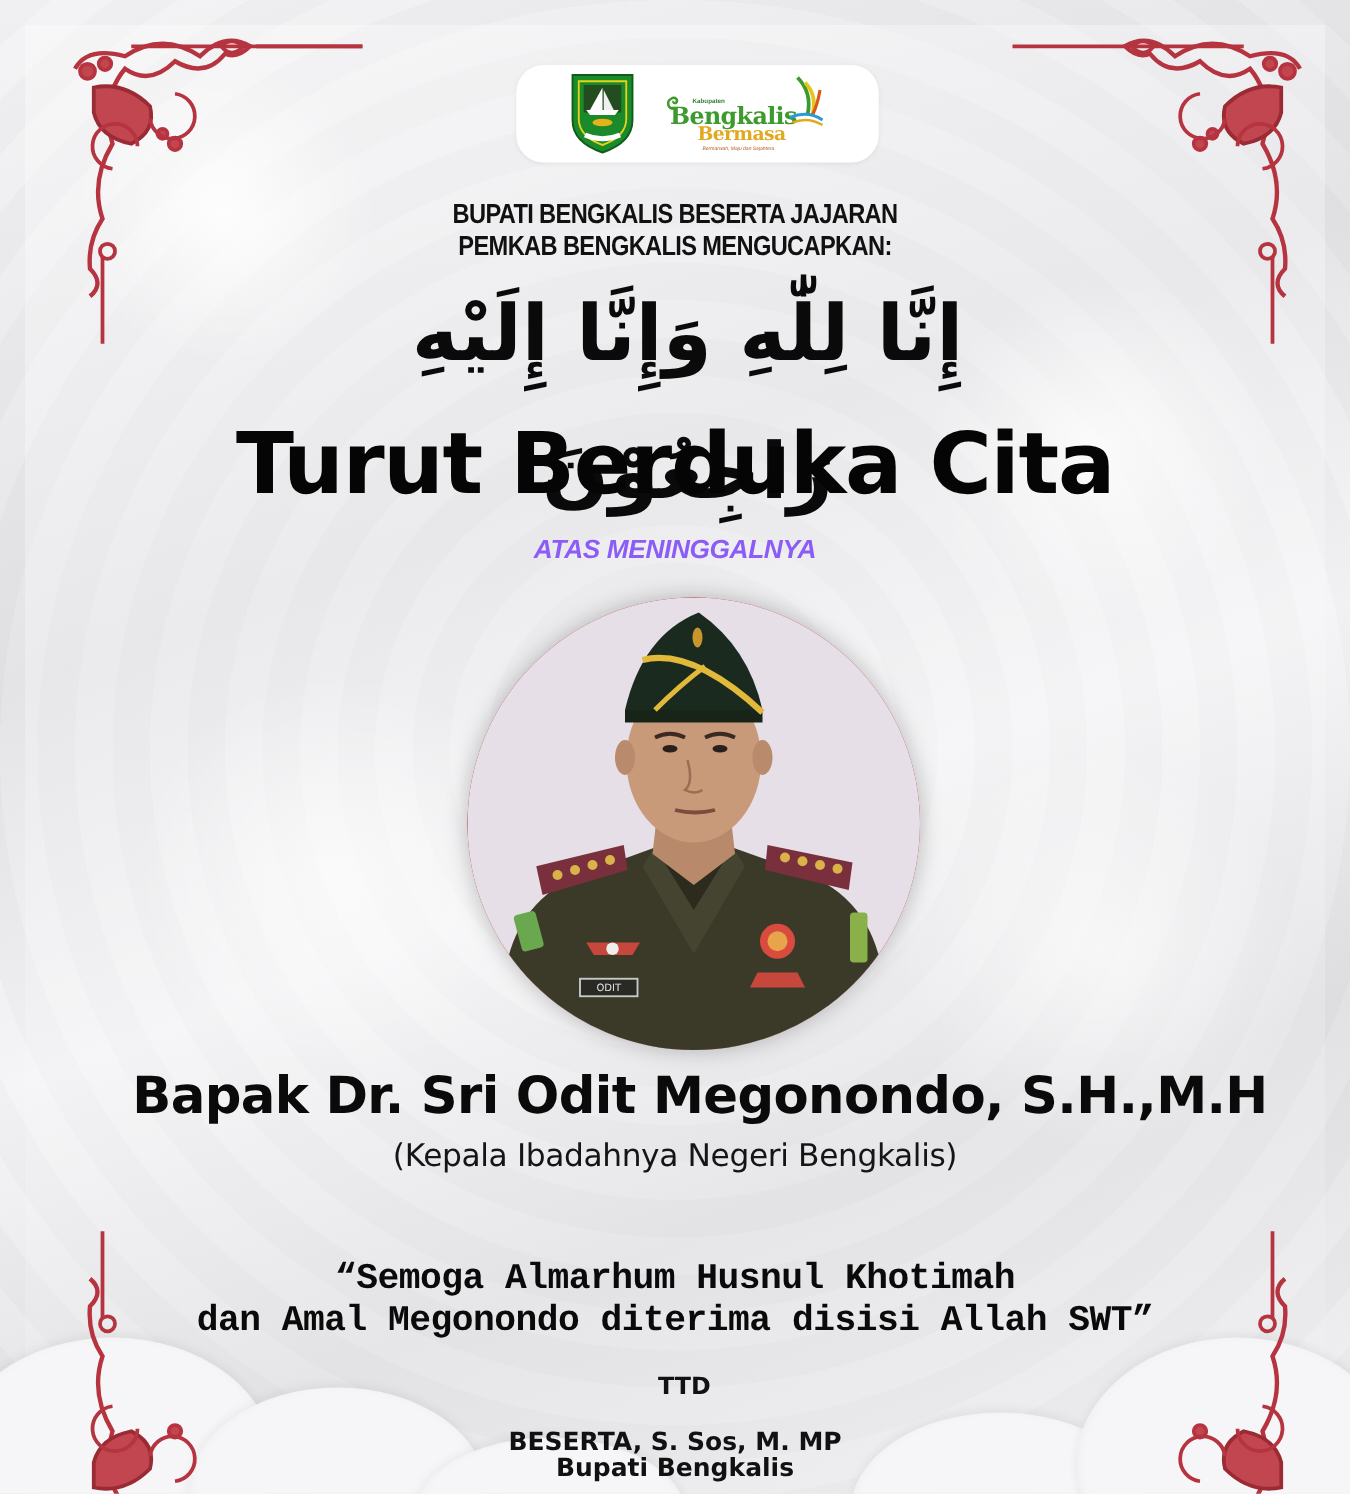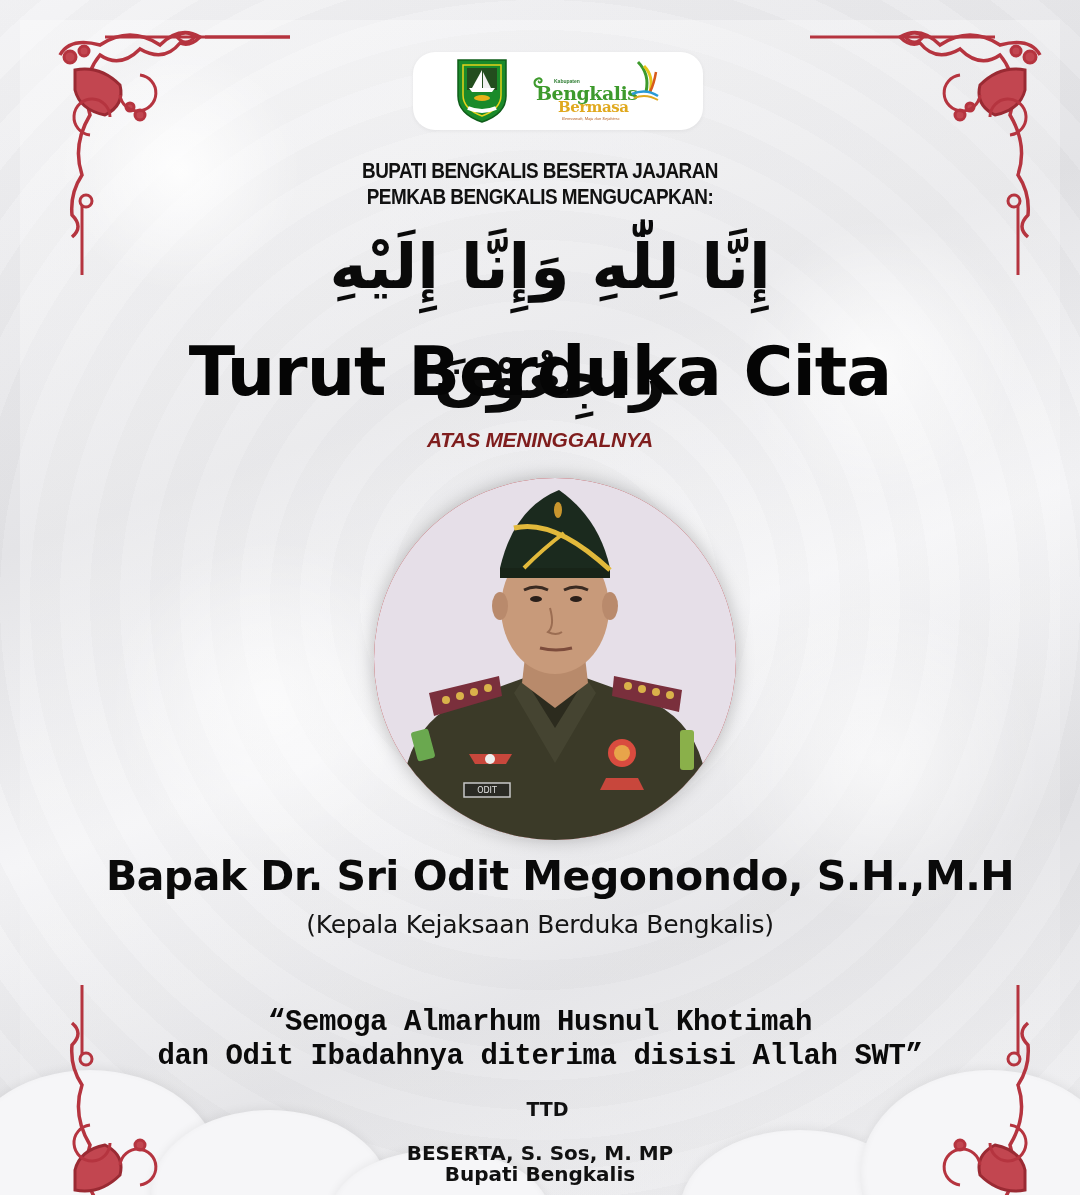--- a/index.html
+++ b/index.html
@@ -65,21 +65,21 @@
       transform: scaleX(1.02);
     }
     .title {
       position: absolute; left: 0; right: 0; top: 330px; text-align: center;
       font-family: "DejaVu Sans", sans-serif; font-weight: bold;
       font-size: 68px; letter-spacing: -1px; color: #050505; line-height: 84px;
     }
     .sub {
       position: absolute; left: 0; right: 0; top: 428px; text-align: center;
       font-family: "Liberation Sans", sans-serif; font-weight: bold; font-style: italic;
-      font-size: 21px; color: #7f1d1d; letter-spacing: -0.3px;
+      font-size: 21px; color: #8b5cf6; letter-spacing: -0.3px;
     }
     .photo-wrap {
       position: absolute; left: 374px; top: 478px; width: 362px; height: 362px;
       border-radius: 50%; overflow: hidden;
       box-shadow: 0 0 18px rgba(0,0,0,0.25);
       background: #b91c1c;
     }
     .photo-wrap svg { width: 100%; height: 100%; display: block; }
 
     .name {
@@ -261,20 +261,20 @@
 
     <path d="M126 90 Q140 30 185 12 Q225 40 236 90 Z" fill="#1b2a1e"></path>
     <path d="M126 90 L236 90 L236 100 L126 100 Z" fill="#182418"></path>
     <path d="M140 50 Q180 40 236 92" stroke="#e2b93b" stroke-width="5" fill="none"></path>
     <path d="M190 55 Q170 70 150 90" stroke="#e2b93b" stroke-width="4" fill="none"></path>
     <ellipse cx="184" cy="32" rx="4" ry="8" fill="#c9962e"></ellipse>
   </svg>
 </div>
 
 <div class="name">Bapak Dr. Sri Odit Megonondo, S.H.,M.H</div>
-<div class="position">(Kepala Kejaksaan Berduka Bengkalis)</div>
+<div class="position">(Kepala Ibadahnya Negeri Bengkalis)</div>
 
 <div class="prayer" style="top:1006px;">“Semoga Almarhum Husnul Khotimah</div>
-<div class="prayer" style="top:1040px;">dan Odit Ibadahnya diterima disisi Allah SWT”</div>
+<div class="prayer" style="top:1040px;">dan Amal Megonondo diterima disisi Allah SWT”</div>
 
 <div class="ttd">TTD</div>
 <div class="sign" style="top:1142px;">BESERTA, S. Sos, M. MP</div>
 <div class="sign" style="top:1163px;">Bupati Bengkalis</div>
 
 </body></html>

